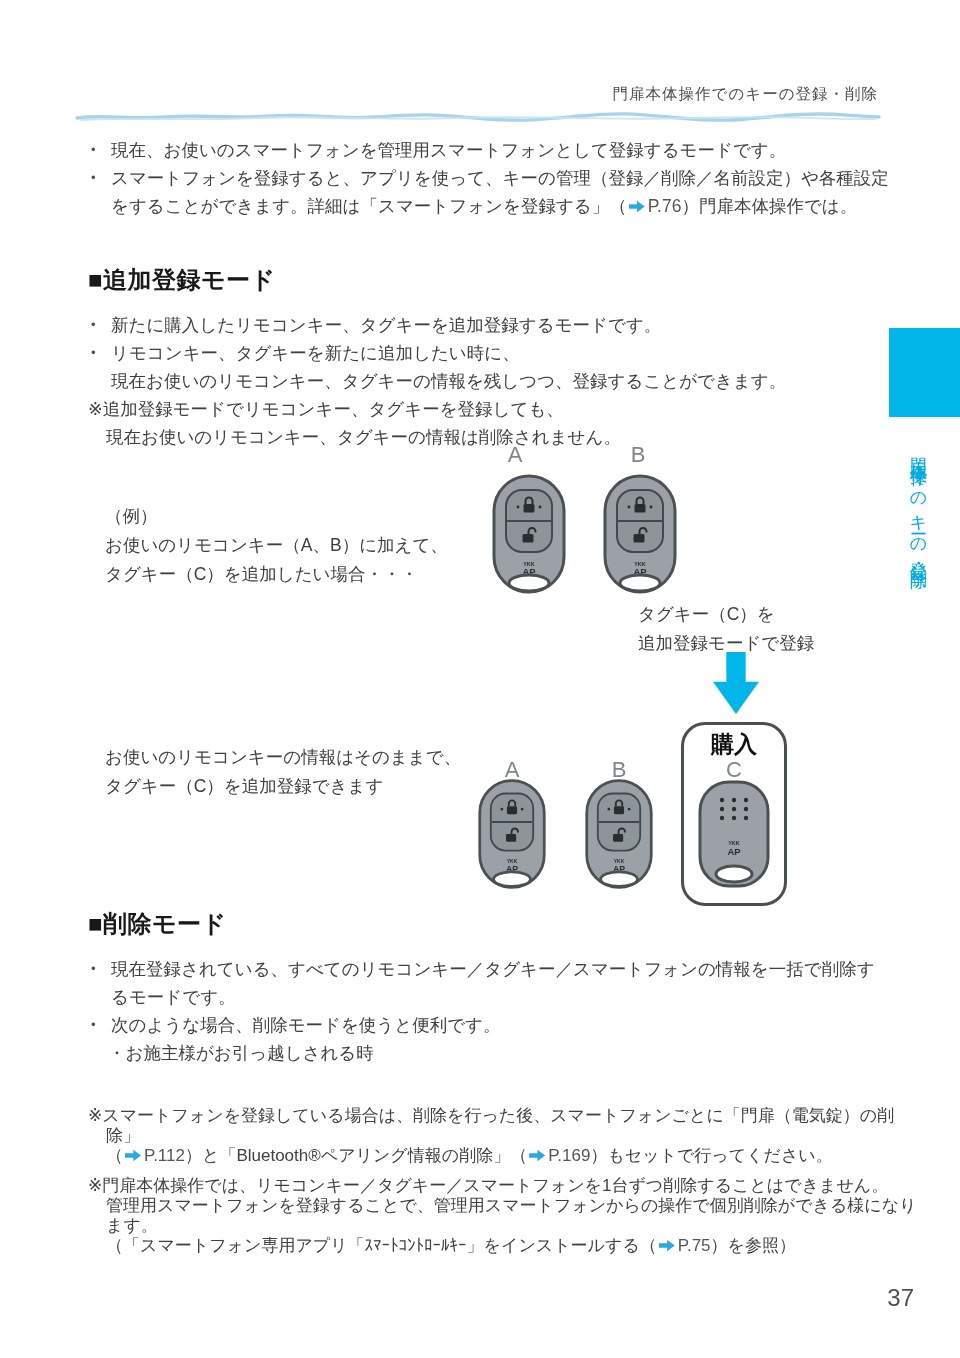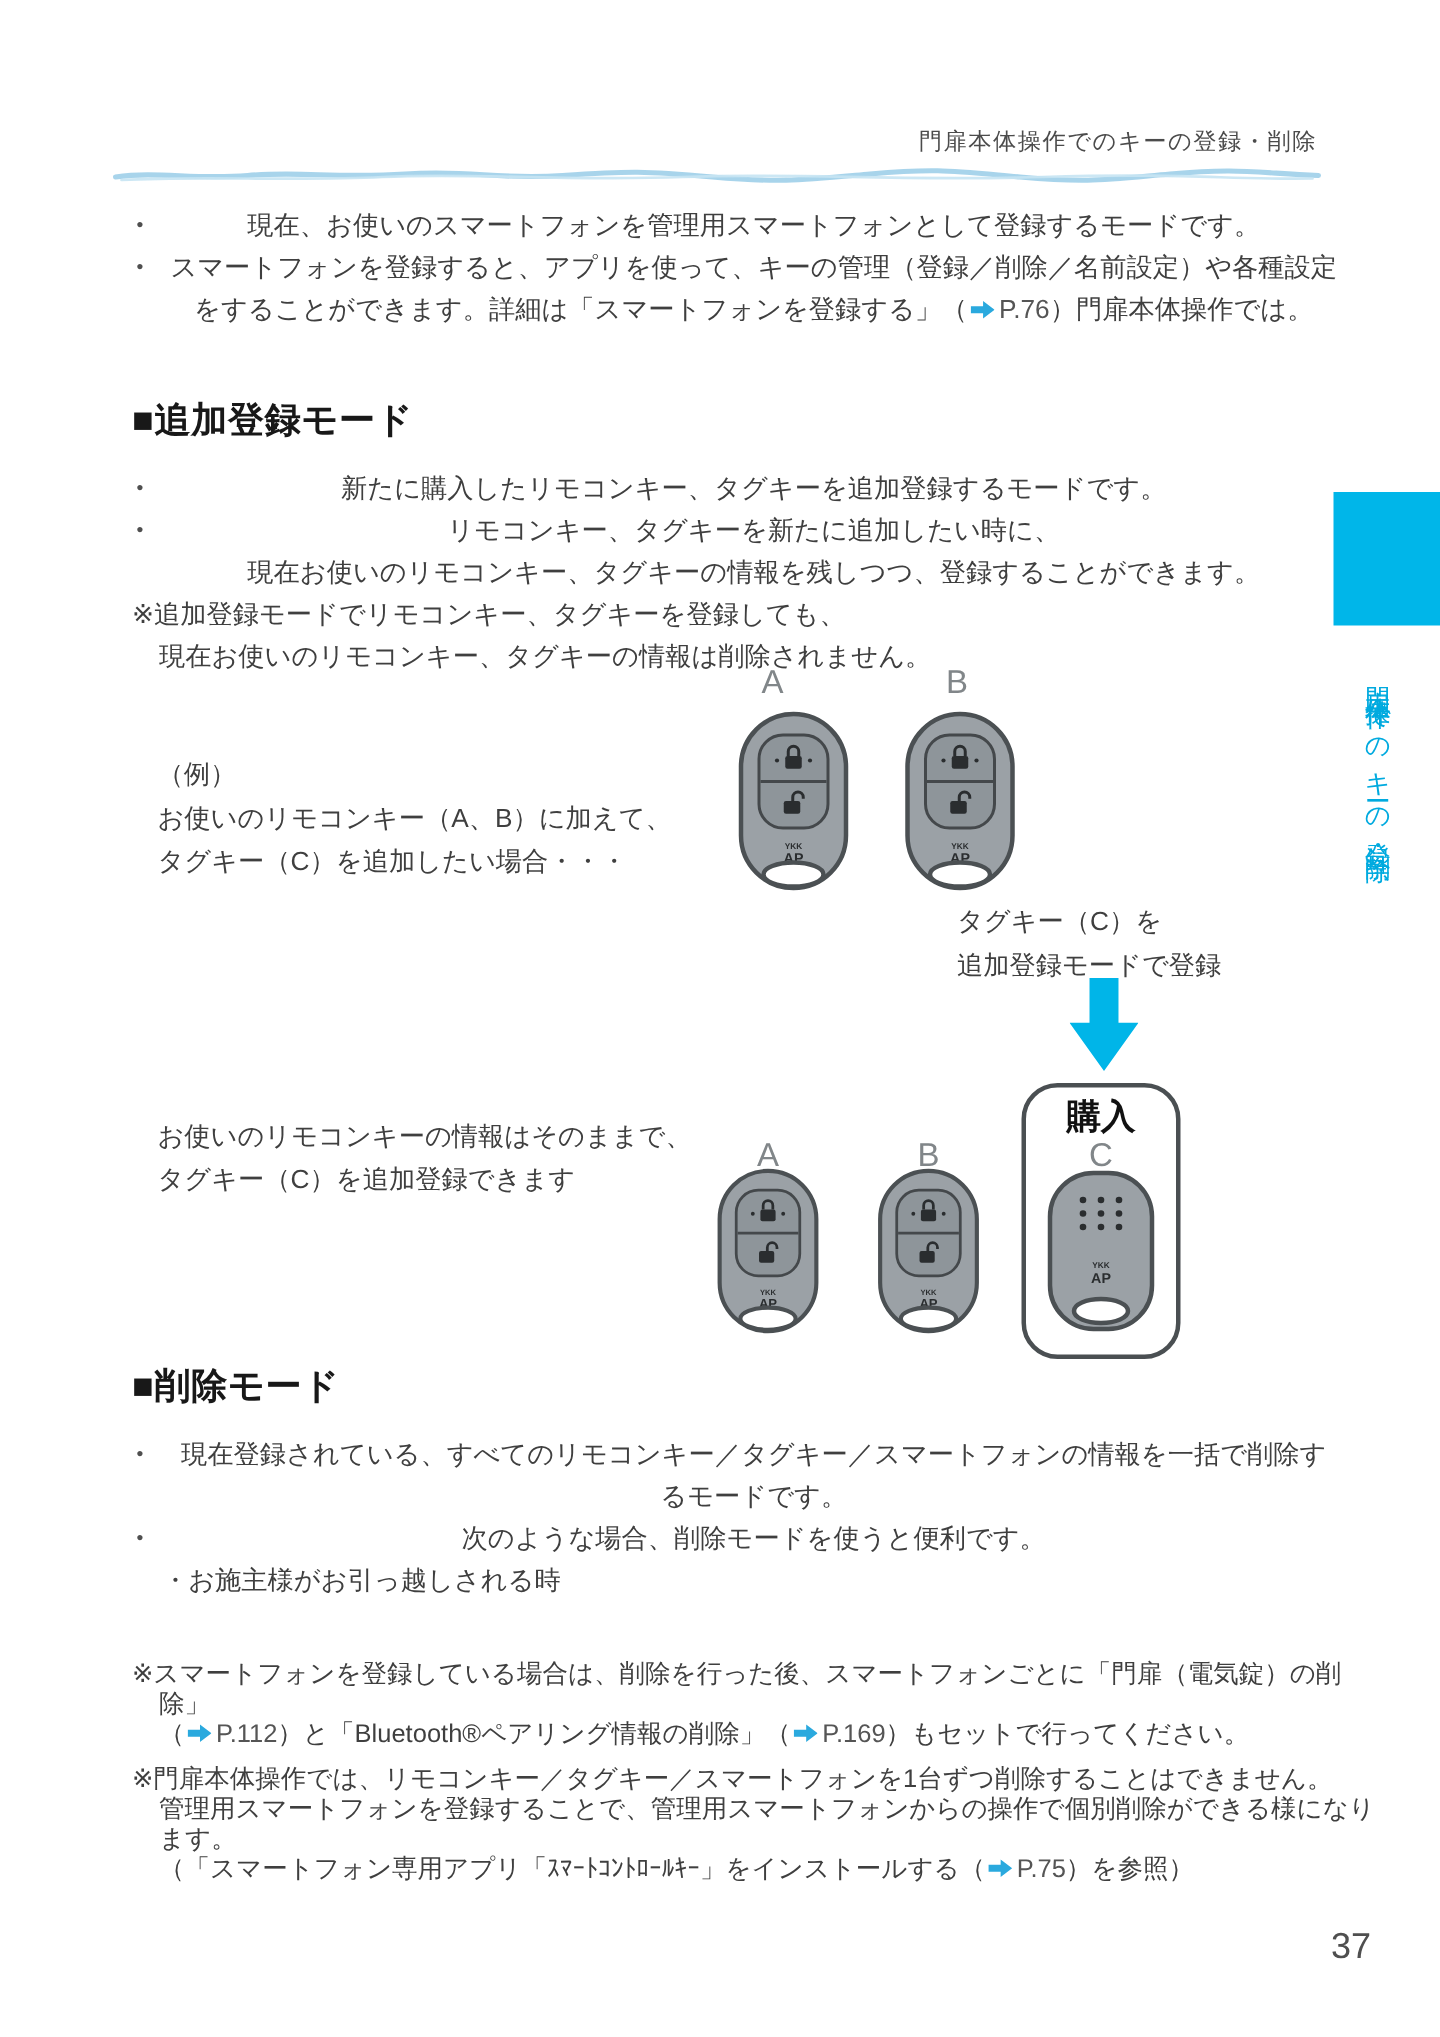--- a/index.html
+++ b/index.html
@@ -13,21 +13,21 @@
   .wave-wrap { position:absolute; top:110px; left:75px; width:806px; height:14px; }
   
   .side-tab { position:absolute; top:328px; right:0; width:71px; height:89px; background:#00b6e9; }
   .side-text { position:absolute; top:444px; right:30px; writing-mode:vertical-rl; text-orientation:mixed;
                font-size:17px; letter-spacing:2.5px; color:#00aadf; font-weight:500; }
   
   .sec { position:absolute; left:88px; width:806px; }
   .sec h2 { margin:0 0 15px 0; font-size:24px; font-weight:bold; color:#181818; letter-spacing:0.5px; }
   .li { display:flex; font-size:17.5px; line-height:28px; }
   .li .mark { flex:0 0 20px; width:20px; font-size:13px; color:#4f4f4f; line-height:28px; padding-left:3px; }
-  .li .txt { flex:1;text-align:center; }
+  .li .txt { flex:1; }
   .pre { white-space:pre-line; }
   .hang { padding-left:18px; text-indent:-18px; font-size:17.5px; line-height:28px; }
   .sub { margin-left:20px; }
   .note { position:absolute; left:88px; width:812px; font-size:17px; line-height:20px; }
   .ref { color:#555555; }
   .ref-arrow { display:inline-block; width:16px; height:13px; background:#2aa9de; margin:0 3px 0 2px; vertical-align:-1px;
                clip-path:polygon(0 32%,52% 32%,52% 5%,100% 50%,52% 95%,52% 68%,0 68%); }
   
   .diagram { position:absolute; left:0; width:960px; }
   .caption { position:absolute; font-size:17.5px; line-height:29px; white-space:pre-line; color:#3f3f3f; }

